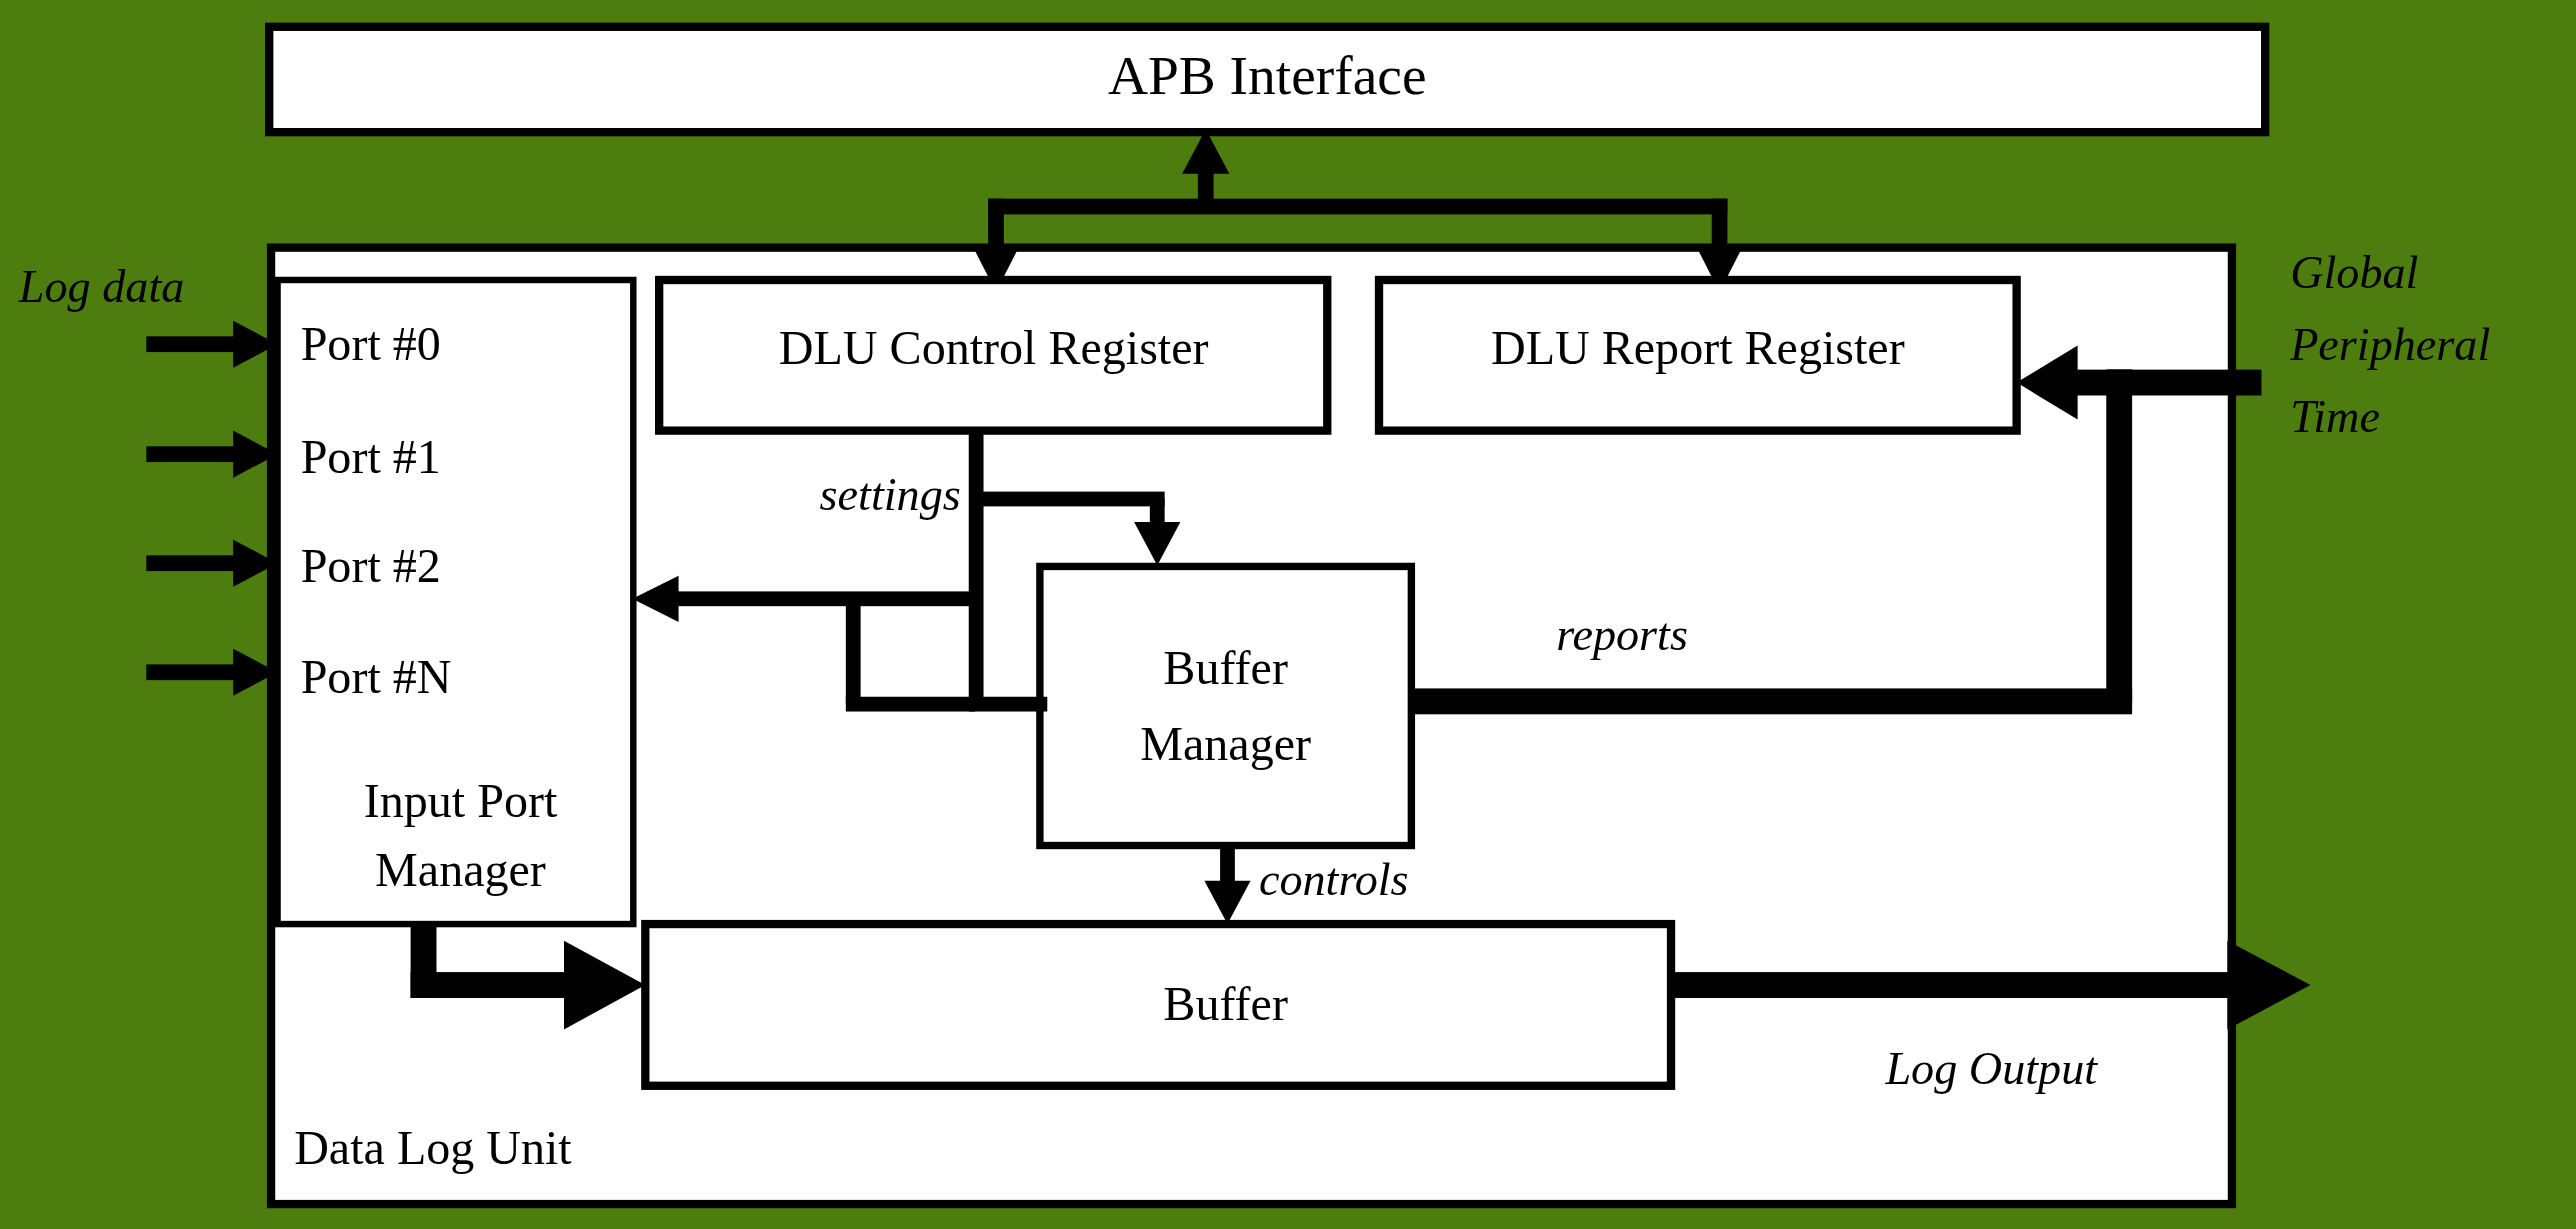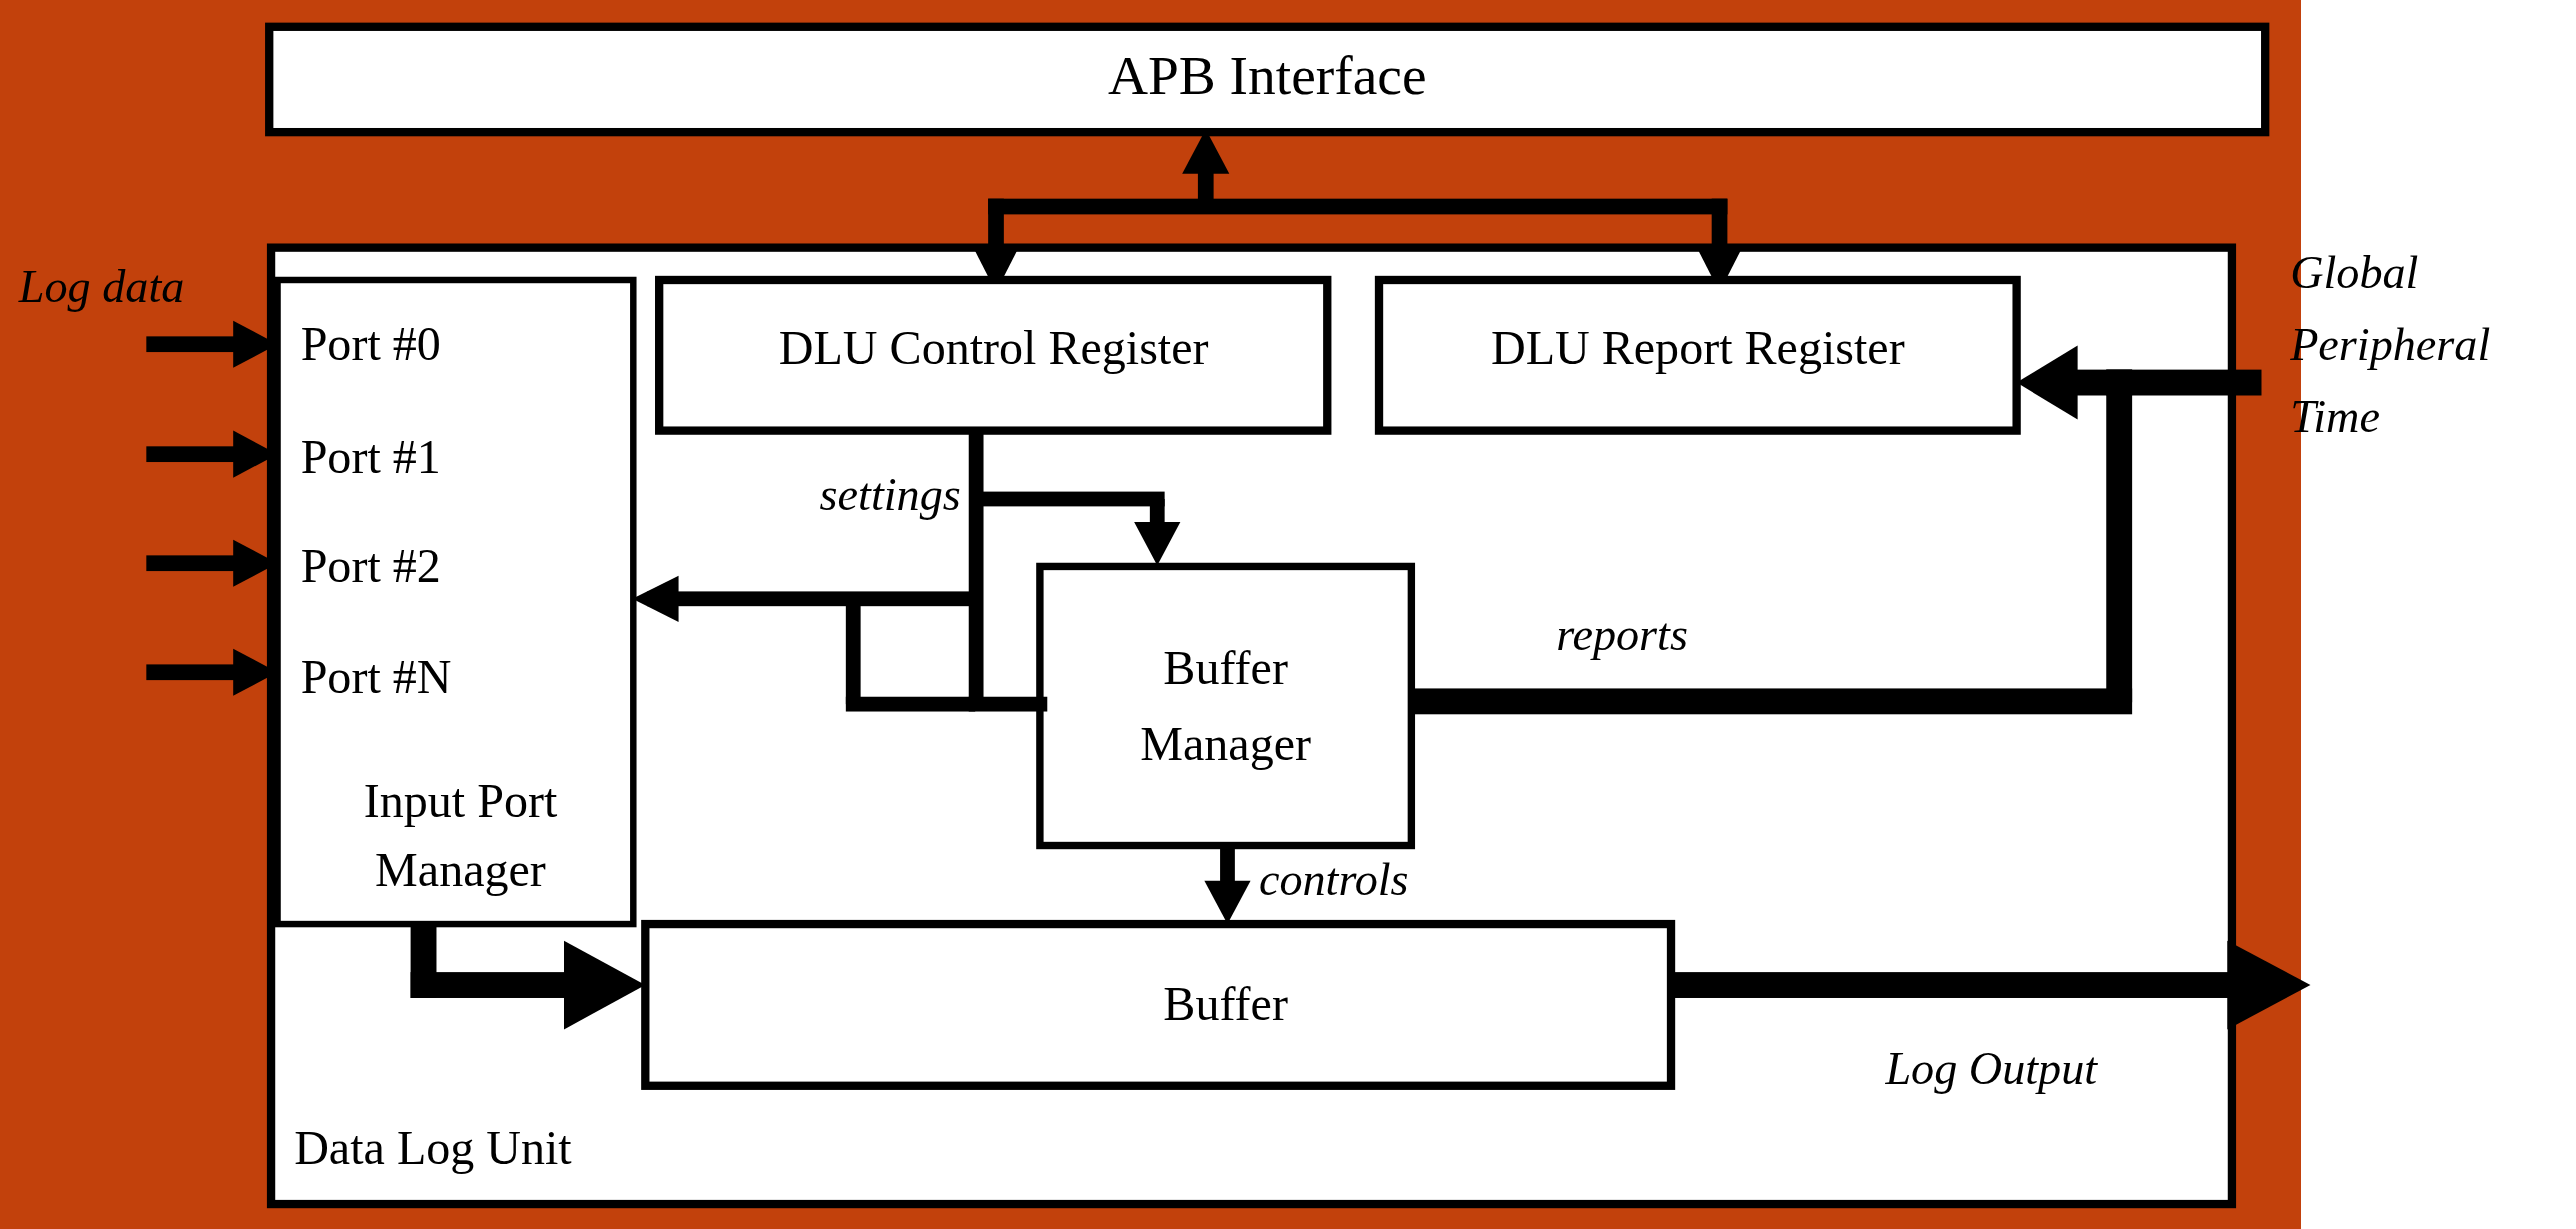--- a/index.html
+++ b/index.html
@@ -9,23 +9,23 @@
     background: #ffffff;
   }
   body {
     width: 2576px;
     height: 1229px;
     font-family: "Liberation Serif", "DejaVu Serif", serif;
     overflow: hidden;
   }
   #diagram-root {
     position: relative;
-    width: 2301px;
+    width: 2576px;
     height: 1229px;
-    background: #c2410c;
+    background: #4d7c0f;
   }
   svg#diagram-svg {
     position: absolute;
     left: 0;
     top: 0;
     width: 2576px;
     height: 1229px;
   }
   .box-stroke { stroke: #000000; fill: #ffffff; }
   .solid-black { fill: #000000; stroke: none; }

